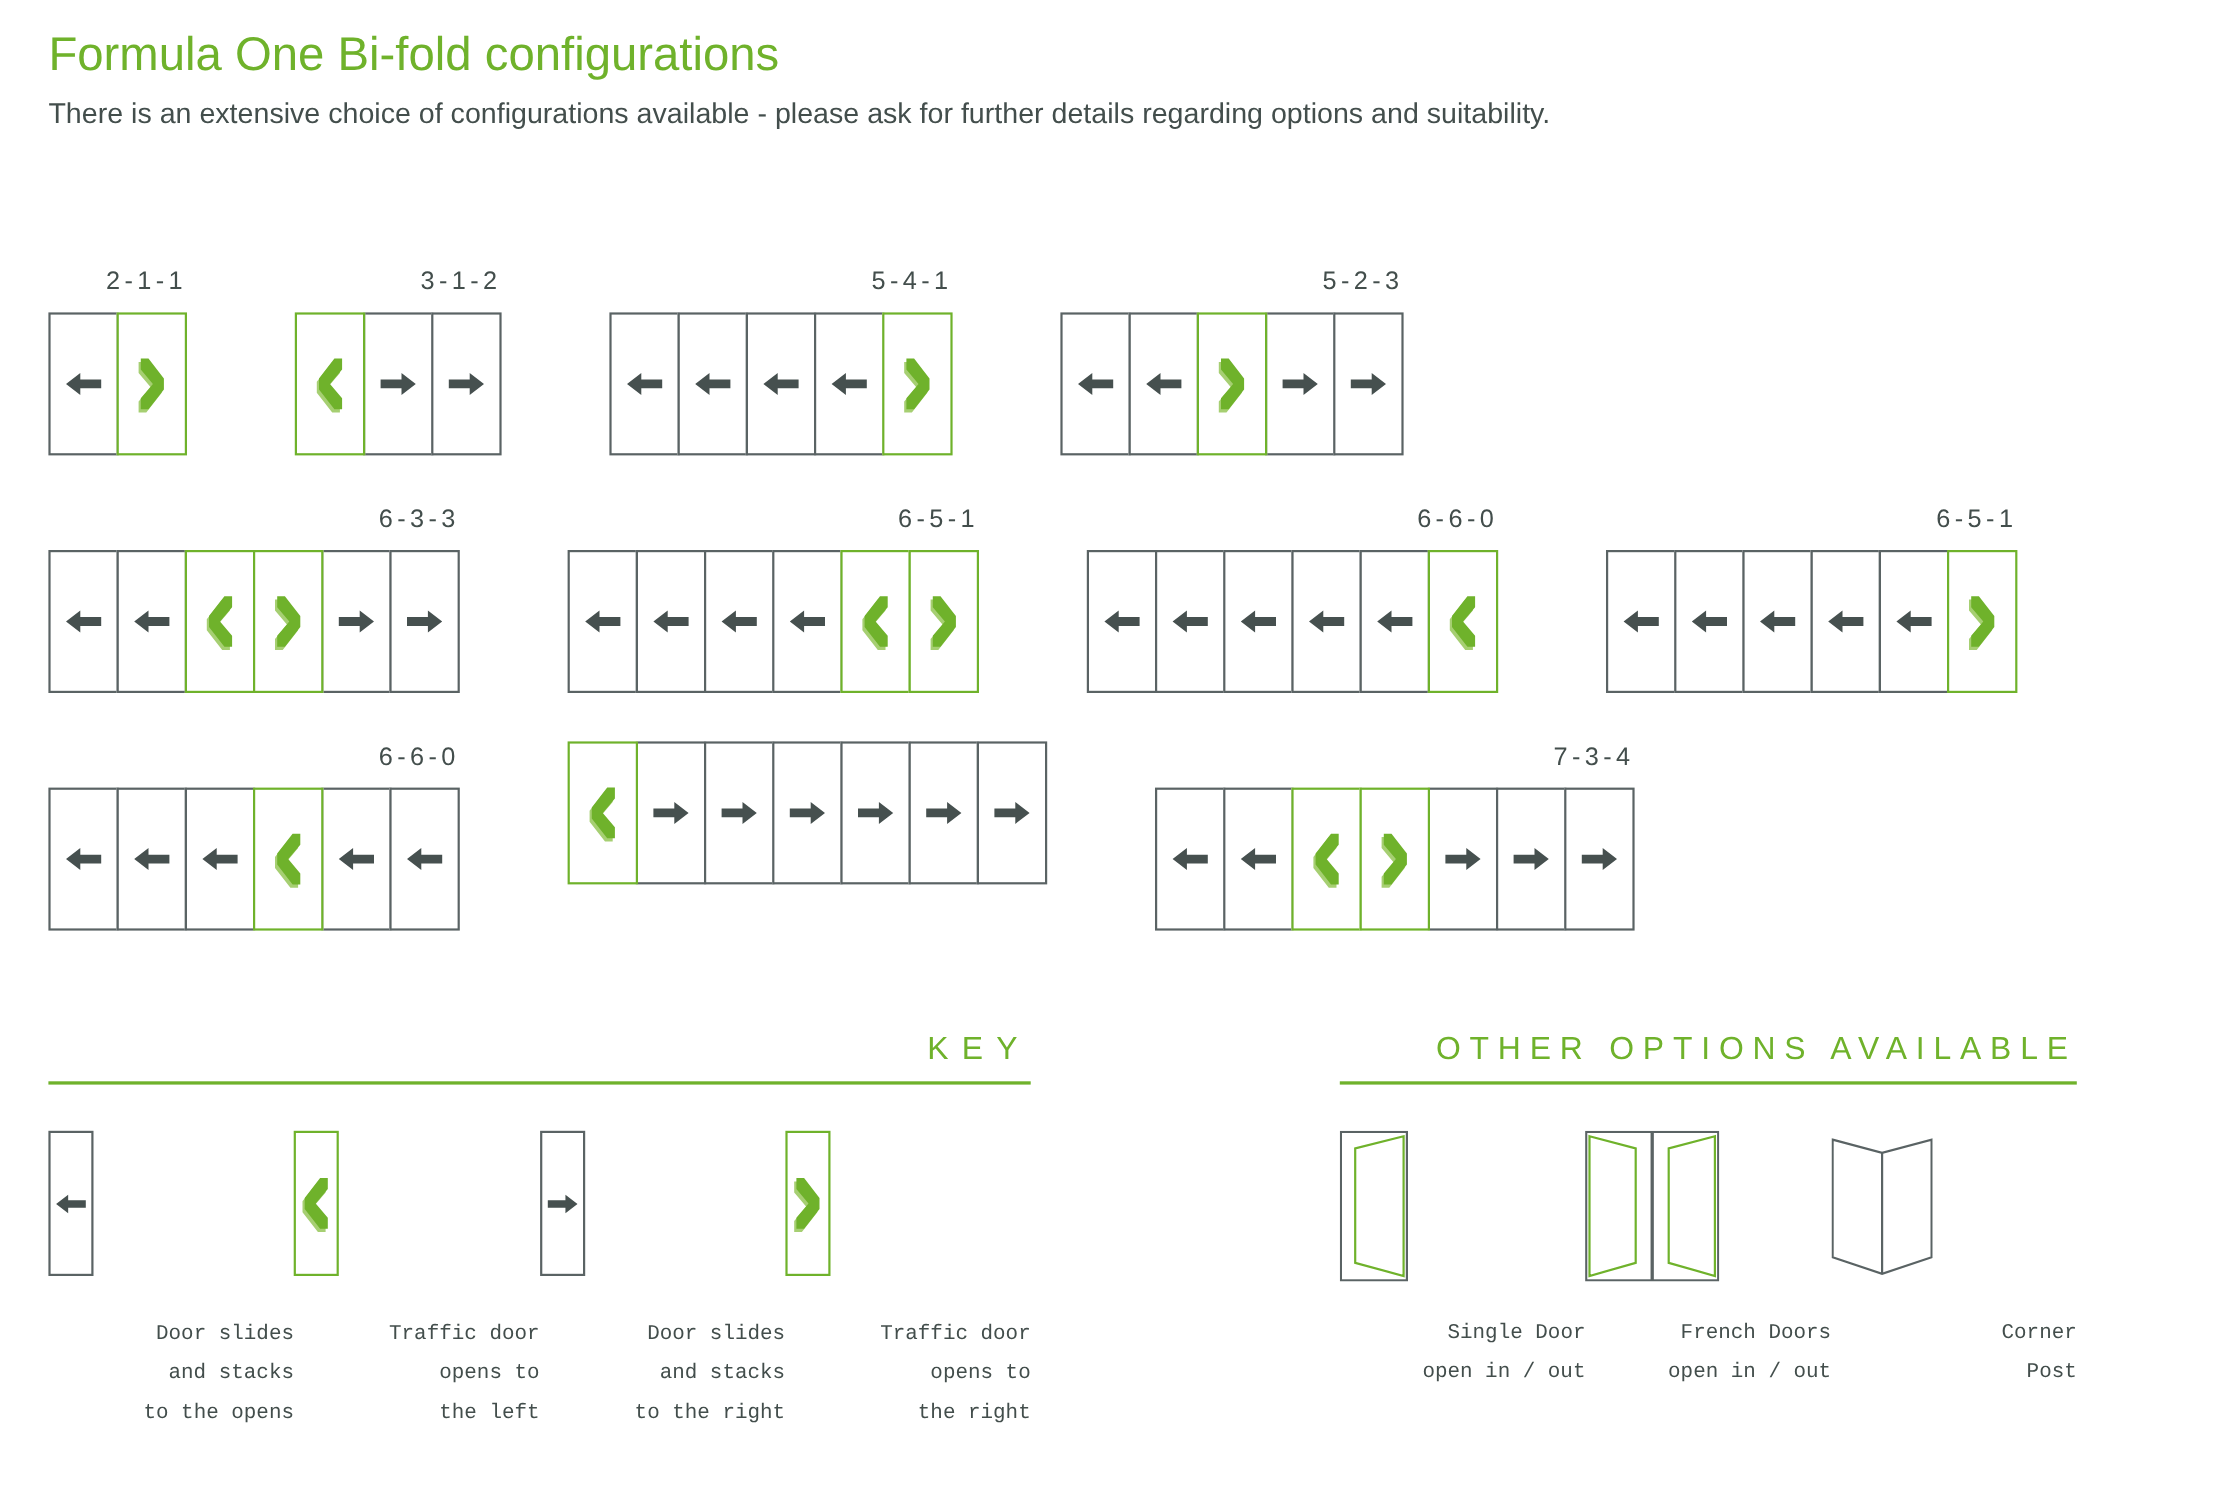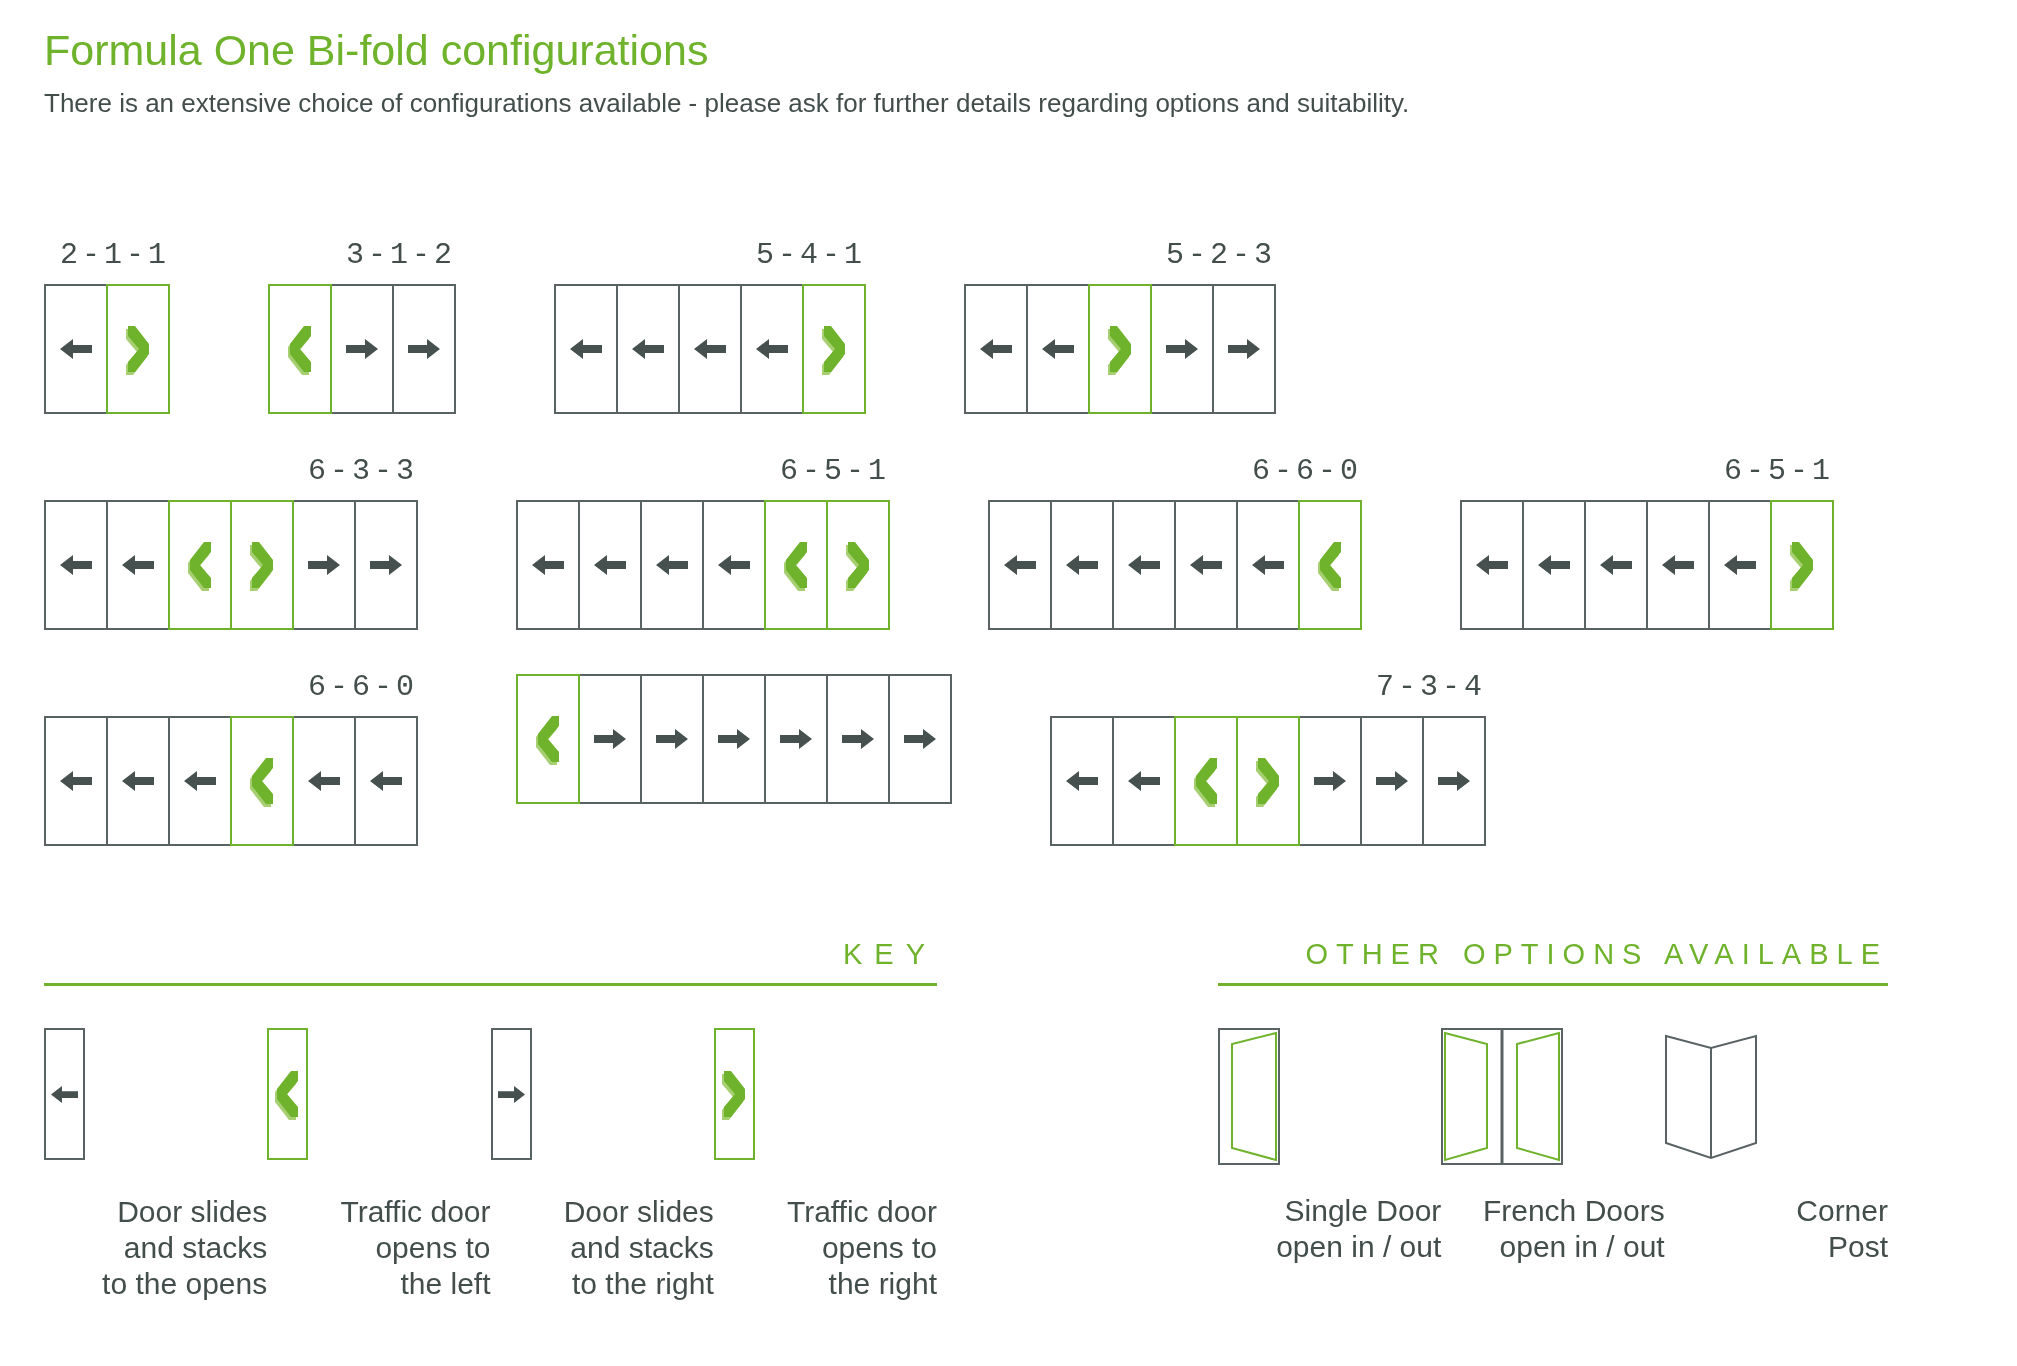--- a/index.html
+++ b/index.html
@@ -4,42 +4,42 @@
 <style>
   html,body{margin:0;padding:0;background:#fff;}
   .page{position:relative;width:2017px;height:1366px;background:#fff;overflow:hidden;
         font-family:"Liberation Sans","DejaVu Sans",sans-serif;color:var(--text,#434e4c);text-align:right;}
   .title{position:absolute;left:44px;top:26px;margin:0;font-size:43px;font-weight:400;color:var(--green,#6fb22b);}
   .subtitle{position:absolute;left:44px;top:88px;margin:0;font-size:26px;color:var(--text,#434e4c);}
 
   
   #config-area{position:absolute;left:44px;top:242px;}
   .config-row{display:flex;gap:98px;align-items:flex-start;margin-bottom:44px;}
-  .config-label{font-size:30px;letter-spacing:4px;color:var(--text,#434e4c);margin:0 0 16px 6px;height:26px;line-height:26px;font-family:Liberation Mono, monospace;}
+  .config-label{font-size:23px;letter-spacing:4px;color:var(--text,#434e4c);margin:0 0 16px 6px;height:26px;line-height:26px;}
   .panel-row{display:flex;}
   .panel{box-sizing:border-box;width:64px;height:130px;border:2px solid var(--border,#5a6364);
          margin-left:-2px;display:flex;align-items:center;justify-content:center;position:relative;background:#fff;}
   .panel:first-child{margin-left:0;}
   .panel.traffic{border-color:var(--green,#6fb22b);z-index:2;}
   .panel svg{display:block;}
 
   
   .section-title{font-size:29px;color:var(--green,#6fb22b);height:32px;line-height:32px;font-weight:400;}
   .key-title{letter-spacing:12px;}
   .other-title{letter-spacing:8px;}
   .rule{height:3px;background:var(--green,#6fb22b);margin-top:13px;}
   .key-section{position:absolute;left:44px;top:938px;width:893px;}
   .other-section{position:absolute;left:1205px;top:938px;width:670px;padding-left:13px;}
   .key-items{display:flex;margin-top:42px;}
   .key-item{width:241px;}
   .key-box{box-sizing:border-box;width:41px;height:132px;border:2px solid var(--border,#5a6364);
            display:flex;align-items:center;justify-content:center;background:#fff;}
   .key-box.traffic{border-color:var(--green,#6fb22b);}
   .key-box svg.arrow{width:27px;height:17px;}
-  .item-label{margin-top:34px;font-size:30px;line-height:36px;color:var(--text,#434e4c);}
+  .item-label{margin-top:34px;font-size:19px;line-height:36px;color:var(--text,#434e4c);font-family:Liberation Mono, monospace;}
   .other-items{display:flex;margin-top:42px;}
   .other-item{width:267px;}
   .other-item .icon-holder{height:137px;display:flex;align-items:flex-start;}
   .other-item .item-label{margin-top:28px;}
 </style>
 </head>
 <body>
 
 <div class="page">
   <h1 class="title">Formula One Bi-fold configurations</h1>

